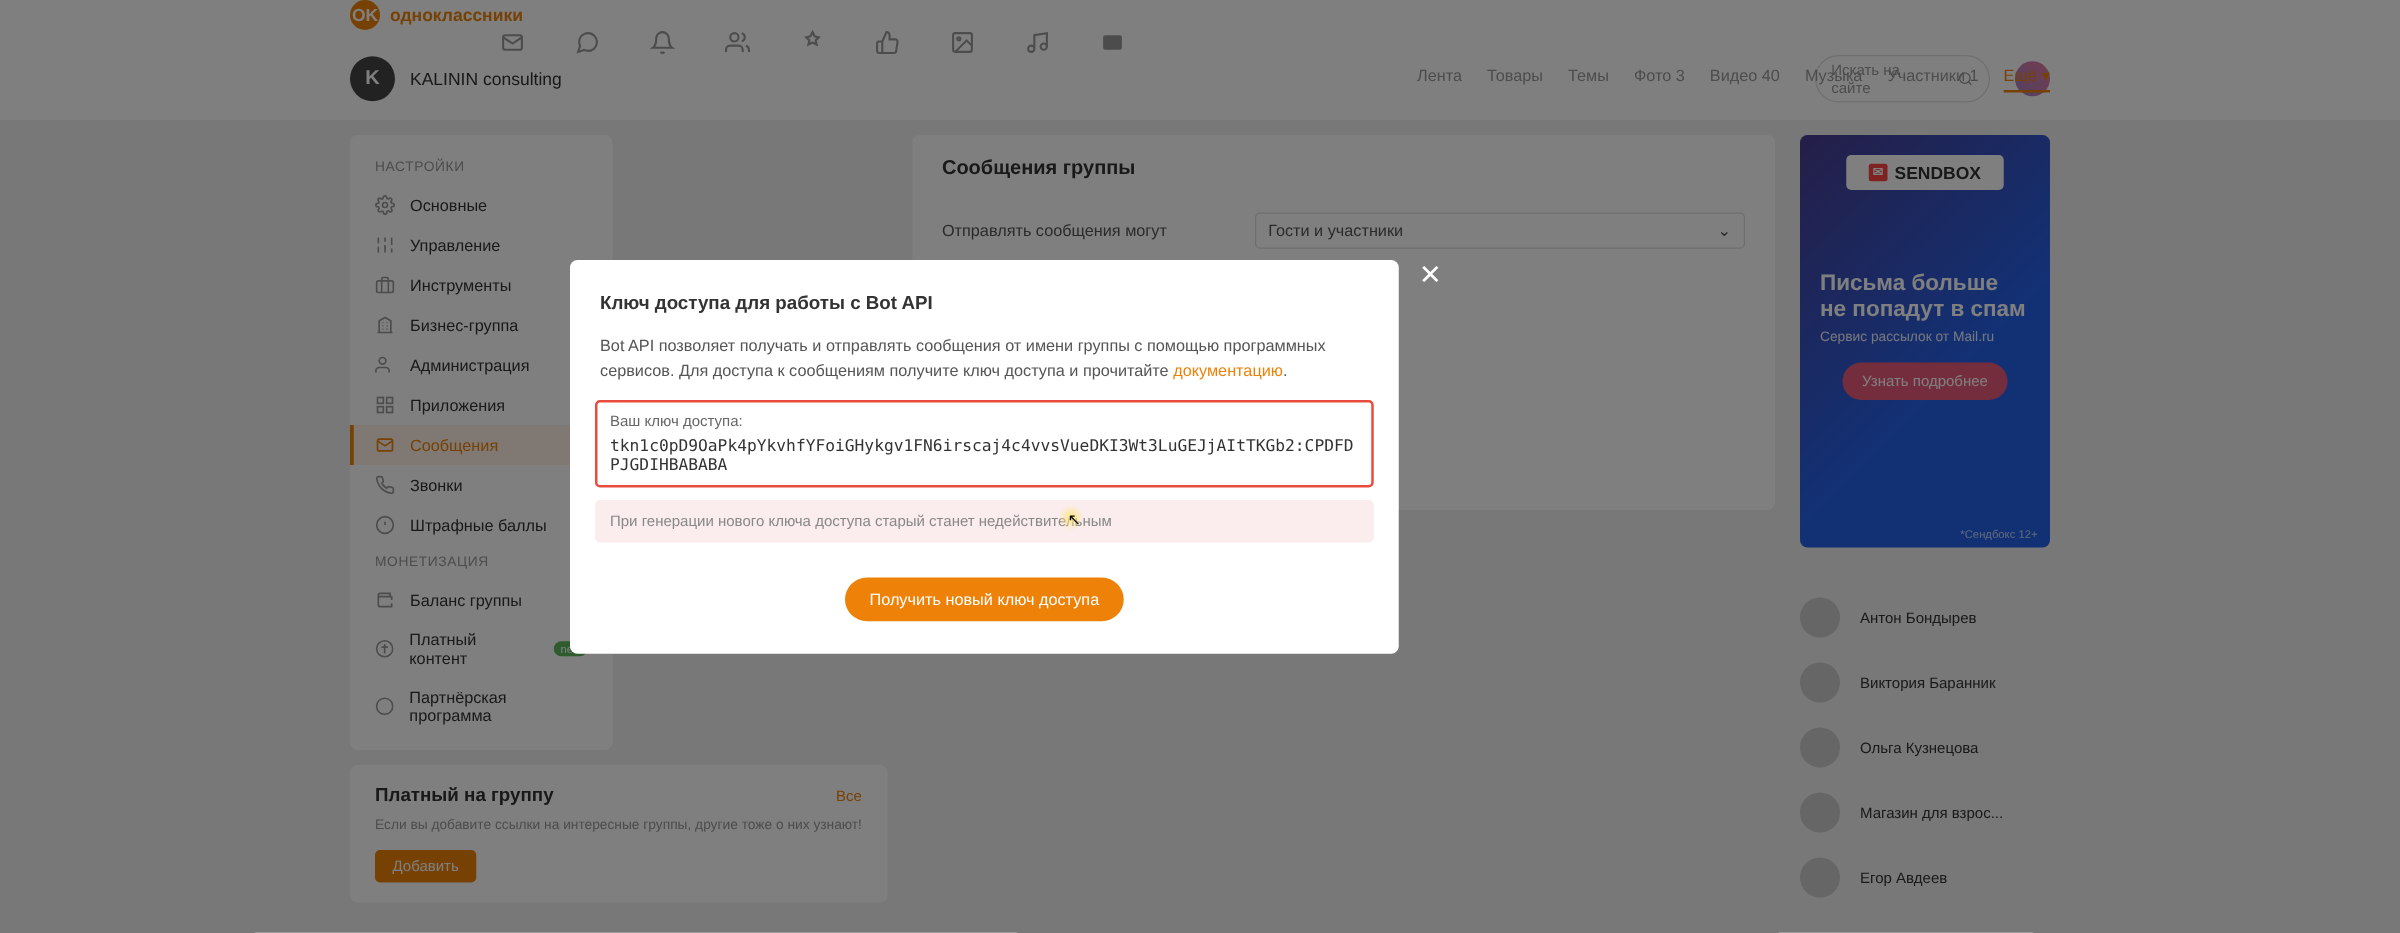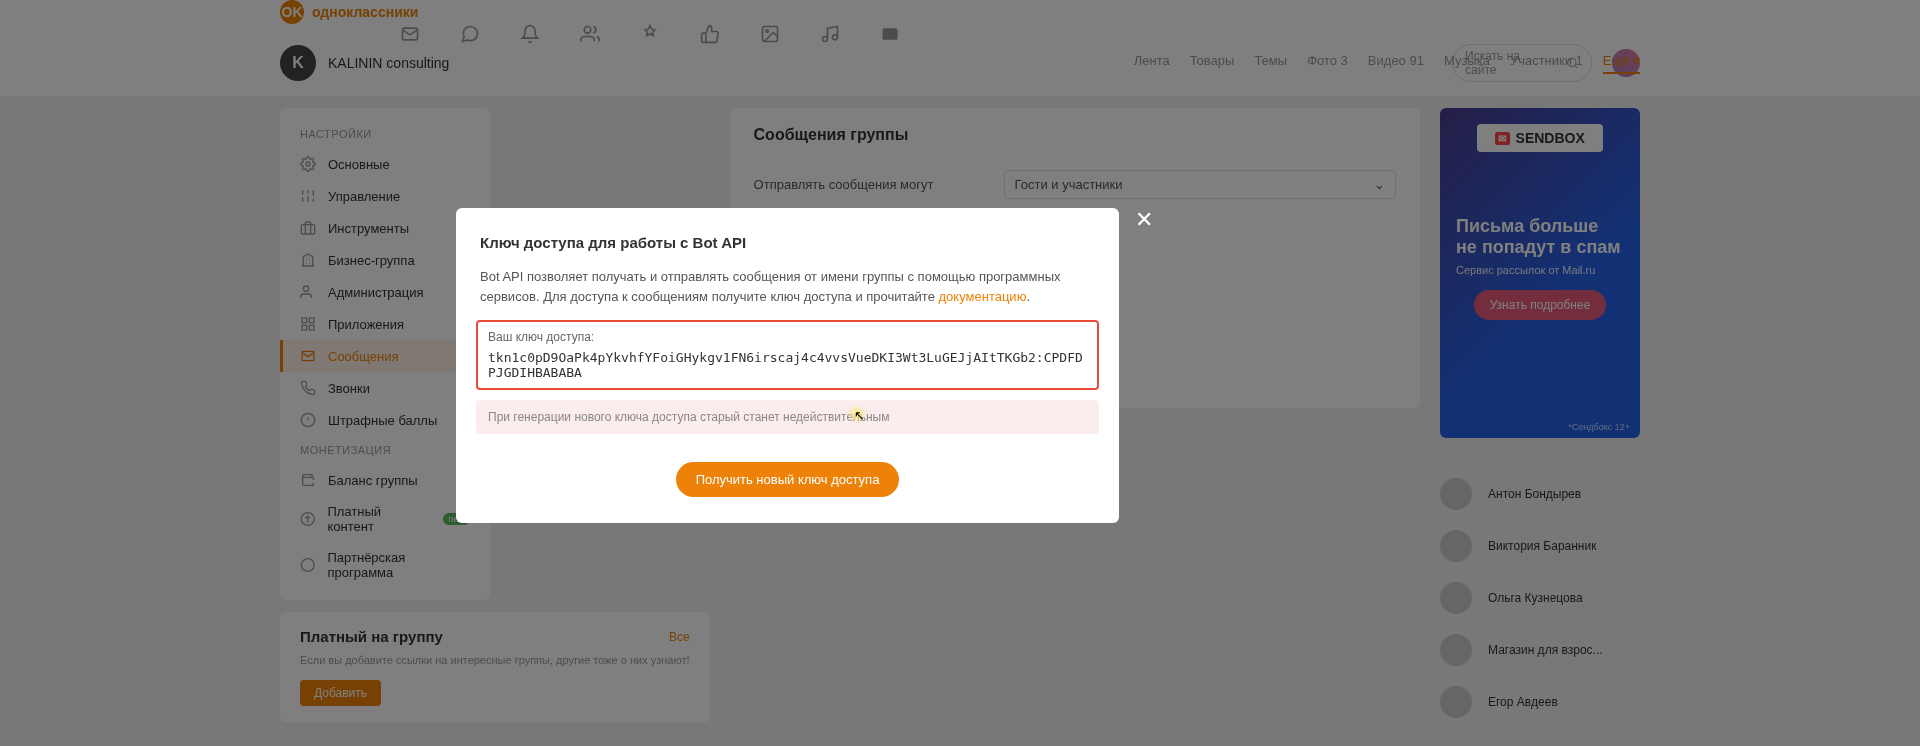--- a/index.html
+++ b/index.html
@@ -136,21 +136,21 @@
 </div>
 
 <div class="group-header">
   <div class="group-avatar">K</div>
   <div class="group-name">KALININ consulting</div>
   <div class="tabs">
     <div class="tab">Лента</div>
     <div class="tab">Товары</div>
     <div class="tab">Темы</div>
     <div class="tab">Фото 3</div>
-    <div class="tab">Видео 91</div>
+    <div class="tab">Видео 40</div>
     <div class="tab">Музыка</div>
     <div class="tab">Участники 1</div>
     <div class="tab tab-more active">
       <span>Ещё</span>
       <span>▾</span>
     </div>
   </div>
 </div>
 
 <div class="main-wrap">

